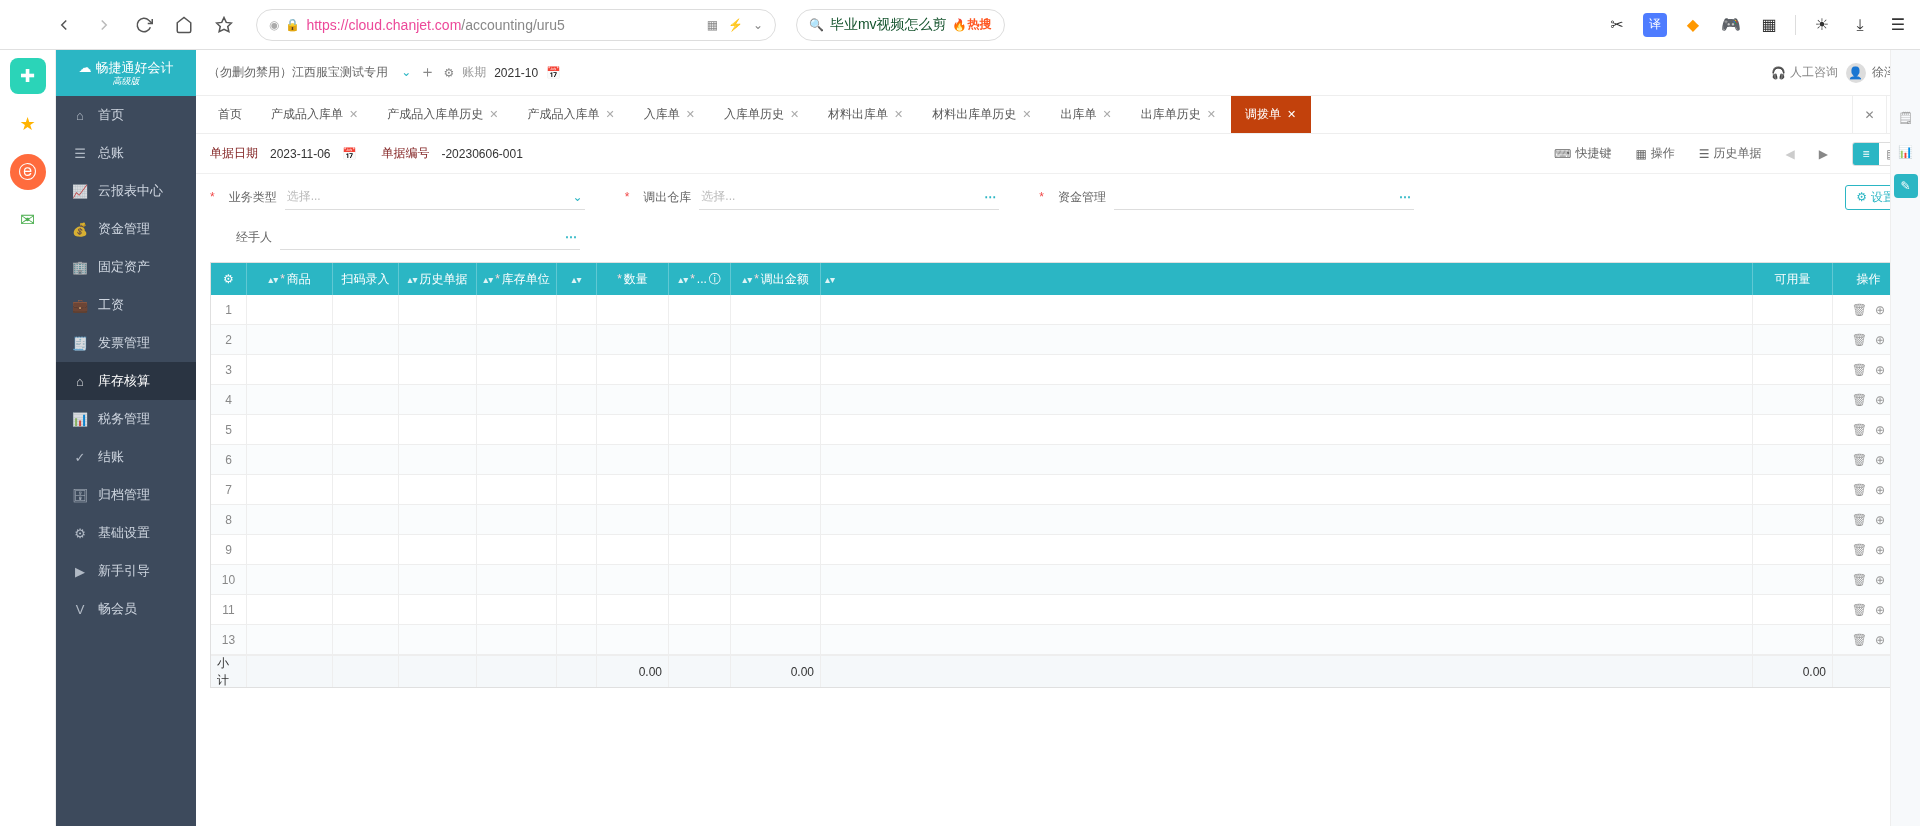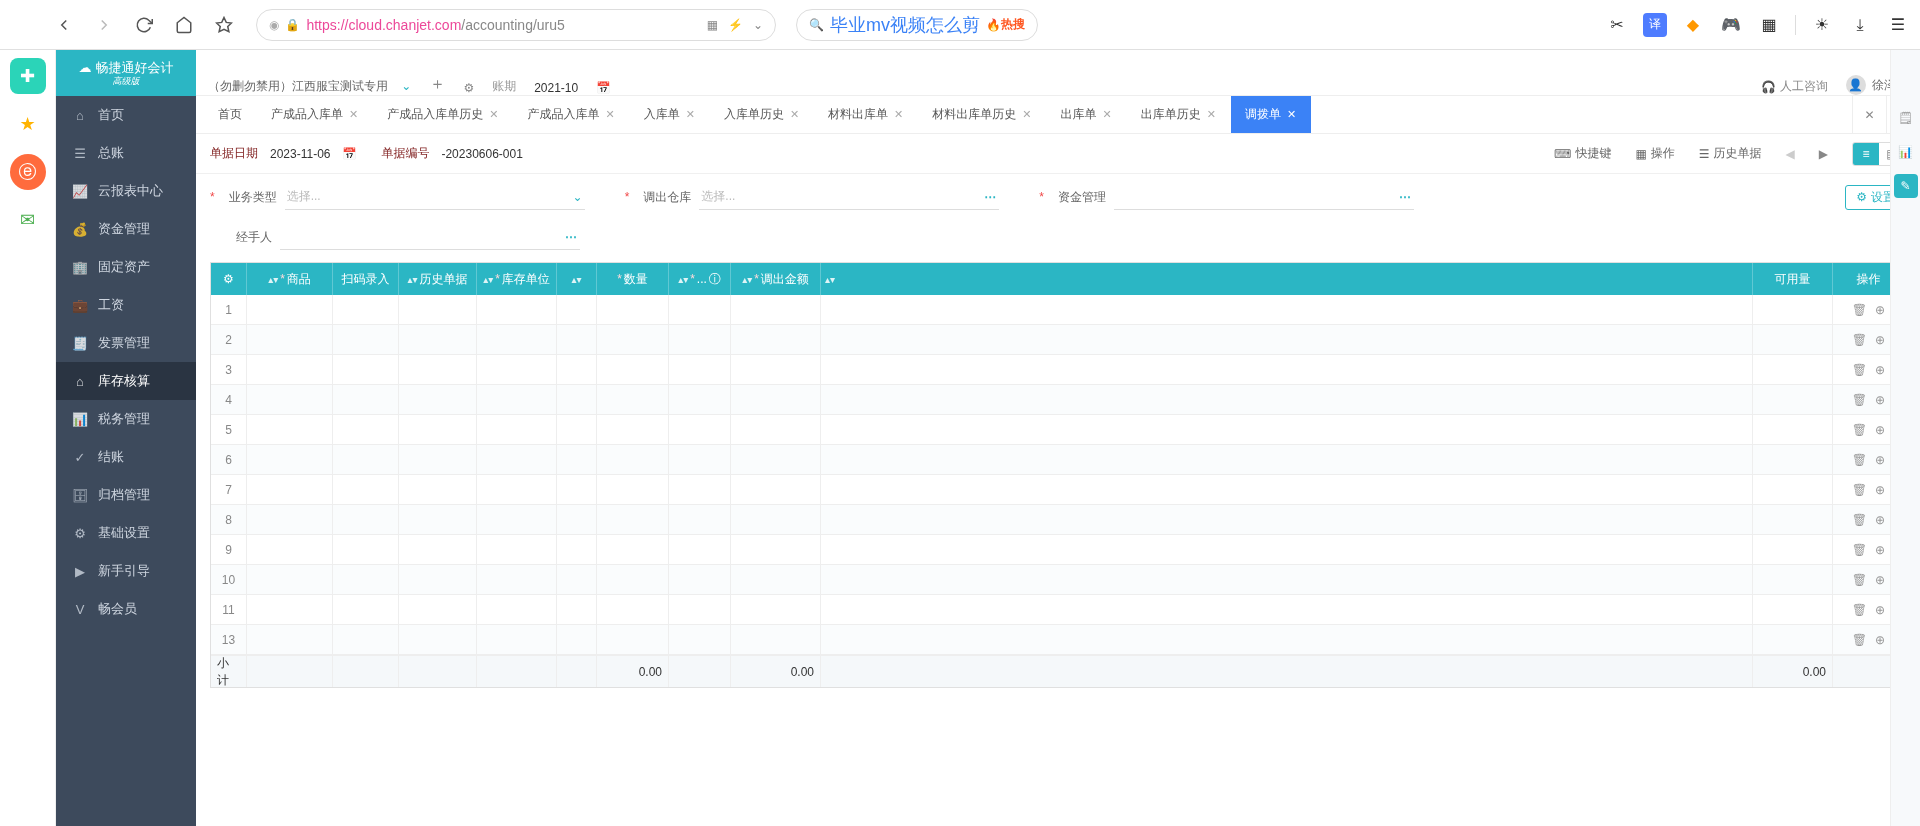--- a/index.html
+++ b/index.html
@@ -18,30 +18,30 @@
 .side-launcher .li-item { width: 36px; height: 36px; border-radius: 8px; display: flex; align-items: center; justify-content: center; font-size: 18px; cursor: pointer; }
 .app-area { position: absolute; left: 56px; top: 50px; right: 0; bottom: 0; display: flex; }
 .app-sidebar { width: 140px; background: #3d4a5c; color: #cfd6e0; display: flex; flex-direction: column; }
 .app-sidebar .logo { height: 46px; background: #2bb6c4; color: #fff; display: flex; align-items: center; justify-content: center; font-size: 13px; gap: 4px; }
 .app-sidebar .logo .sub { font-size: 9px; display:block; text-align:center; margin-top:-2px;font-style:italic;}
 .app-sidebar .nav { flex: 1; overflow-y: auto; }
 .app-sidebar .nav-item { height: 38px; display: flex; align-items: center; padding: 0 16px; gap: 10px; cursor: pointer; font-size: 13px; }
 .app-sidebar .nav-item.active { background: #2a3442; color: #fff; }
 .app-sidebar .nav-item .icon { width: 16px; text-align: center; opacity: 0.8; }
 .app-main { flex: 1; display: flex; flex-direction: column; background: #fff; position: relative; }
-.top-bar { height: 46px; border-bottom: 1px solid #eee; display: flex; align-items: flex-end; padding: 0 12px; gap: 18px; font-size: 12px; color: #666; }
+.top-bar { height: 46px; border-bottom: 1px solid #eee; display: flex; align-items: center; padding: 0 12px; gap: 8px; font-size: 12px; color: #666; }
 .top-bar .org { color: #666; }
 .top-bar .period-label { color: #999; }
 .top-bar .period-val { color: #333; }
 .top-bar .spacer { flex: 1; }
 .top-bar .user { display: flex; align-items: center; gap: 6px; }
 .tabs-bar { height: 38px; border-bottom: 1px solid #eee; display: flex; align-items: stretch; padding-left: 8px; font-size: 12px; }
 .tabs-bar .tab { display: flex; align-items: center; padding: 0 14px; gap: 6px; cursor: pointer; color: #555; border-right: 1px solid transparent; }
 .tabs-bar .tab .close { color: #aaa; font-size: 11px; }
-.tabs-bar .tab.active { background: #3b82f6; color: #fff; }
+.tabs-bar .tab.active { background: #c2410c; color: #fff; }
 .tabs-bar .tab.active .close { color: #fff; }
 .tabs-bar .tab-tools { margin-left: auto; display: flex; align-items: center; }
 .tabs-bar .tab-tools .tbtn { width: 34px; height: 100%; display: flex; align-items: center; justify-content: center; border-left: 1px solid #eee; cursor: pointer; color: #888; }
 .doc-header { height: 40px; display: flex; align-items: center; padding: 0 14px; gap: 12px; border-bottom: 1px solid #f0f0f0; font-size: 12px; color: #555; }
 .doc-header .lbl { color: #7f1d1d; }
 .doc-header .val { color: #333; }
 .doc-header .cal-icon { color: #2bb6c4; }
 .doc-header .spacer { flex: 1; }
 .doc-header .hbtn { display: flex; align-items: center; gap: 4px; cursor: pointer; color: #666; padding: 0 6px; }
 .doc-header .view-toggle { display: flex; border: 1px solid #ddd; border-radius: 3px; overflow: hidden; margin-left: 6px; }
@@ -125,21 +125,21 @@
       <span class="green">https://</span><span class="green">cloud.chanjet.com</span><span>/accounting/uru5</span>
     </span>
     <span style="margin-left:auto;display:flex;gap:10px;color:#888">
       <span>▦</span>
       <span style="color:#4caf50">⚡</span>
       <span>⌄</span>
     </span>
   </div>
   <div class="search-box">
     <span style="color:#888">🔍</span>
-    <span style="color:#3b82f6;font-size:18px">毕业mv视频怎么剪</span>
+    <span style="color:#14532d;font-size:14px">毕业mv视频怎么剪</span>
     <span class="hot">
         <span style="color:#ff5722">🔥</span>
         <span>热搜</span>
       </span>
   </div>
   <div class="tools">
     <span class="tool-icon">✂</span>
     <span class="tool-icon" style="background:#4e7cff;color:#fff;border-radius:4px;font-size:12px">译</span>
     <span class="tool-icon" style="color:#ff9800">◆</span>
     <span class="tool-icon" style="color:#f04848">🎮</span>

